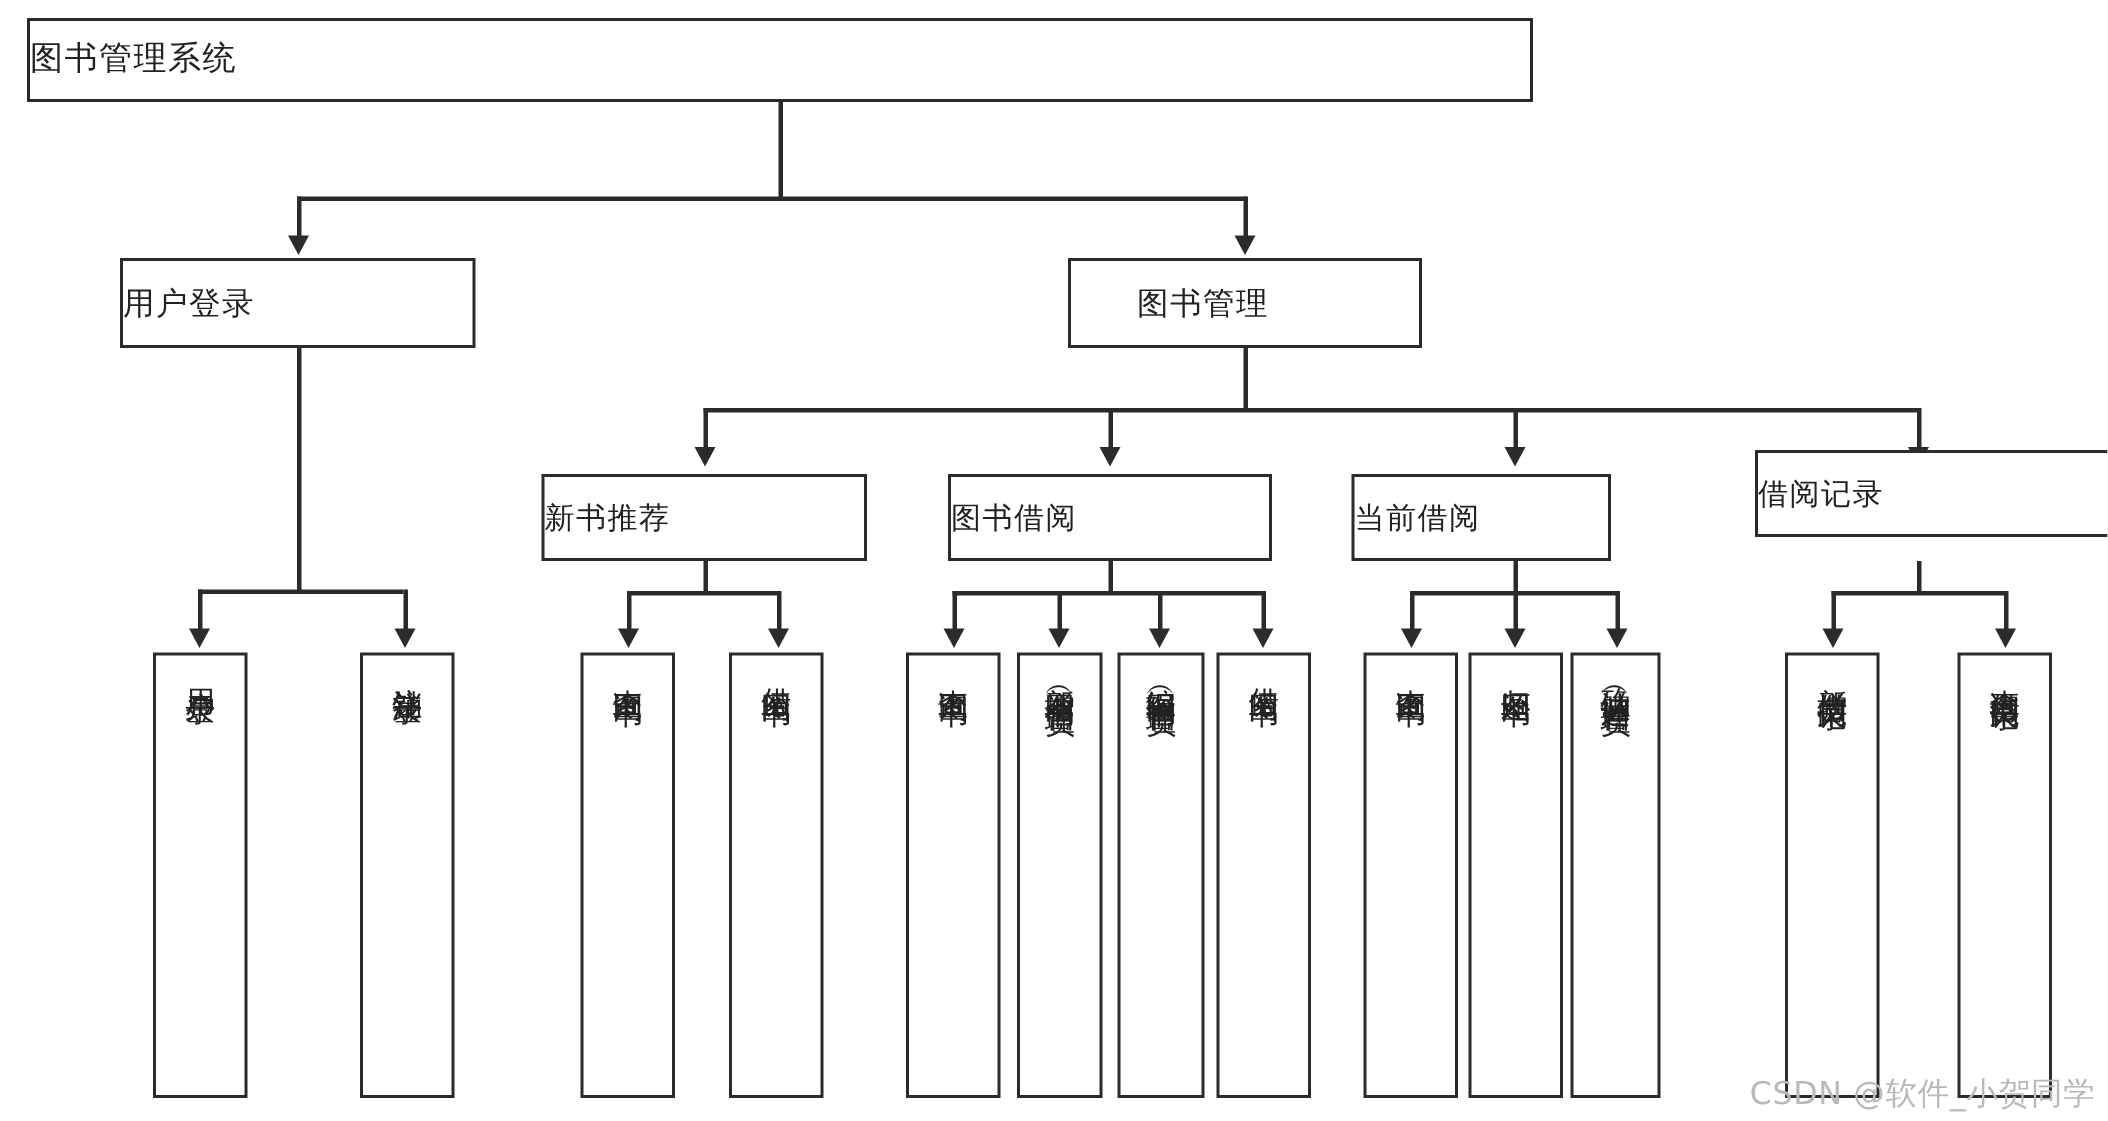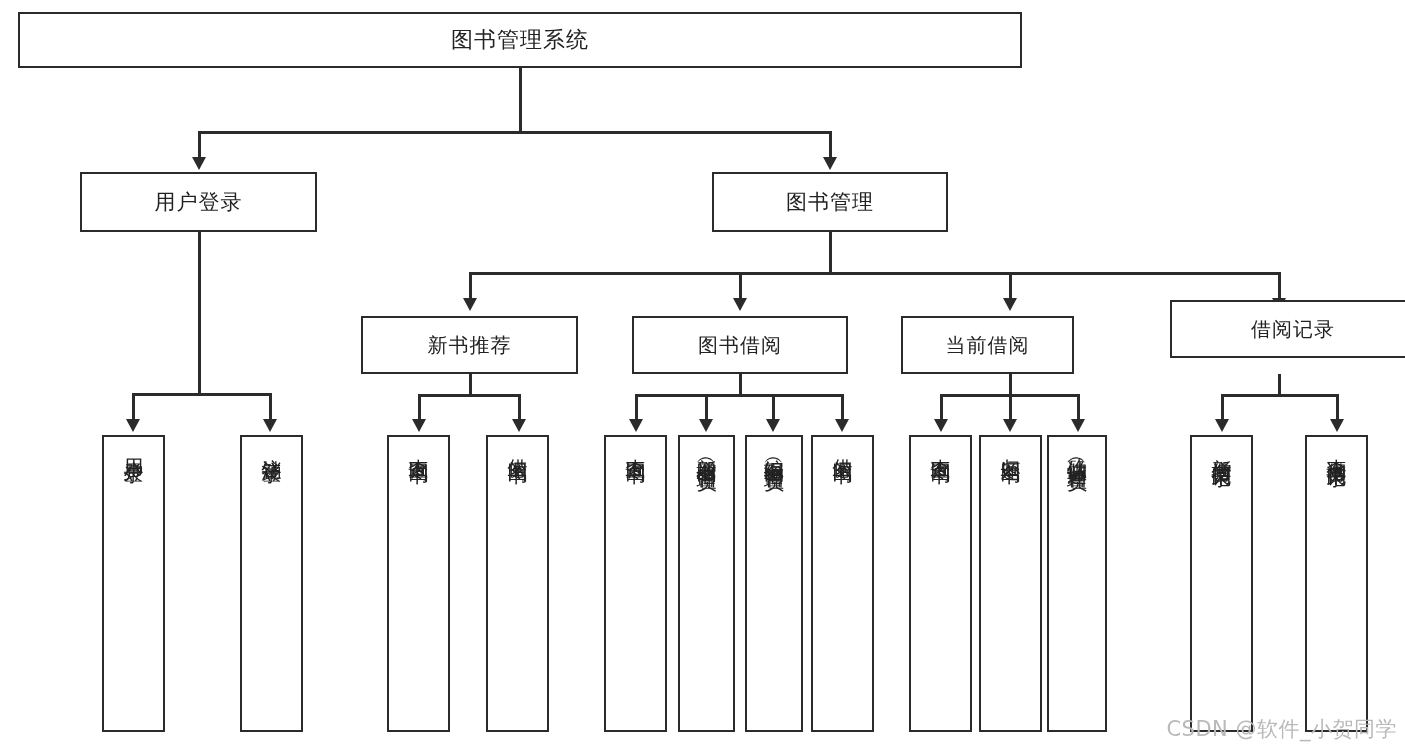--- a/index.html
+++ b/index.html
@@ -15,21 +15,21 @@
     overflow:hidden;
   }
   
   .node{
     position:absolute;
     box-sizing:border-box;
     border:2.5px solid #2b2b2b;
     background:#ffffff;
     display:flex;
     align-items:center;
-    justify-content:center;
+    justify-content:flex-start;
     text-align:center;
   }
   .node .label{
     font-size:21px;
     line-height:1.25;
     letter-spacing:1px;
     color:#222222;
     white-space:nowrap;
   }
   .node.level0 .label{font-size:22px;}
@@ -93,21 +93,21 @@
   <div class="seg v" style="left:198px; top:131px; height:28px;"></div>
   <div class="arrow" style="left:192px; top:157px;"></div>
 
   <div class="seg v" style="left:829px; top:131px; height:28px;"></div>
   <div class="arrow" style="left:823px; top:157px;"></div>
 
   <div class="node level1" style="left:80px; top:172px; width:237px; height:60px;">
     <span class="label">用户登录</span>
   </div>
 
-  <div class="node level1" style="left:712px; top:172px; width:236px; height:60px;">
+  <div class="node level1" style="left:712px; top:172px; width:236px; height:60px;padding-left:44px;">
     <span class="label">图书管理</span>
   </div>
 
   <div class="seg v" style="left:198px; top:232px; height:163px;"></div>
   <div class="seg h" style="left:132px; top:393px; width:137px;"></div>
   <div class="seg v" style="left:132px; top:393px; height:28px;"></div>
   <div class="arrow" style="left:126px; top:419px;"></div>
   <div class="seg v" style="left:269px; top:393px; height:28px;"></div>
   <div class="arrow" style="left:263px; top:419px;"></div>
 

